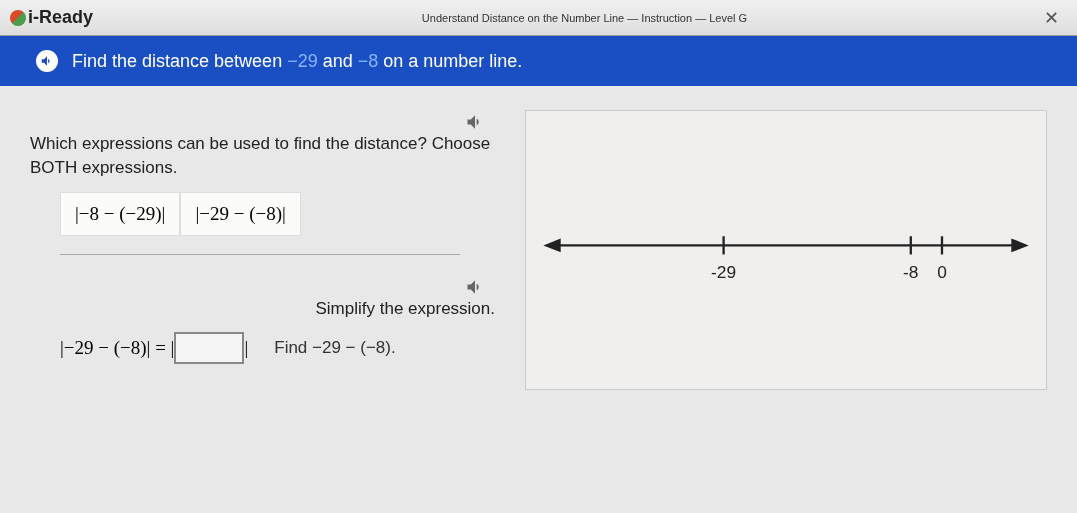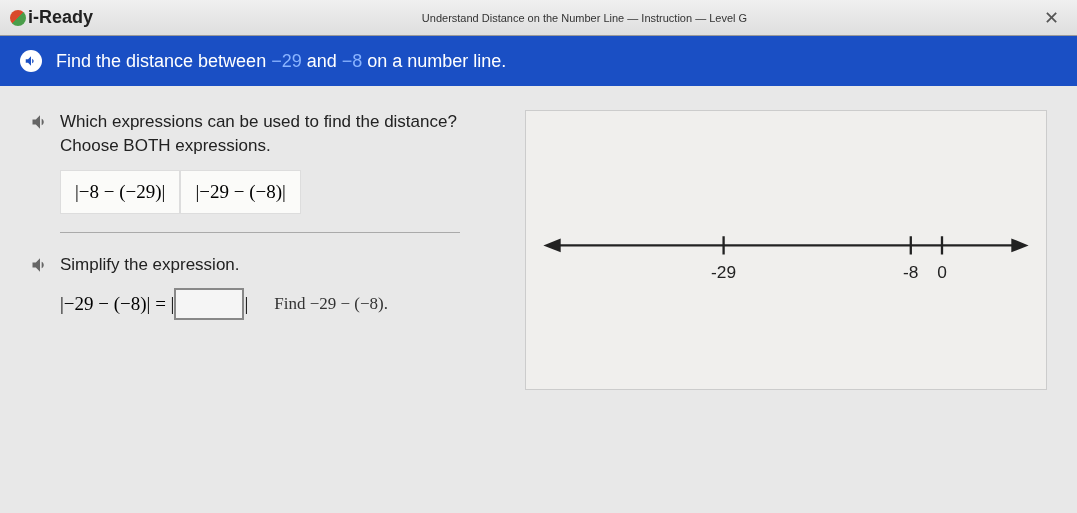--- a/index.html
+++ b/index.html
@@ -45,21 +45,21 @@
     }
     .close-btn {
       font-size: 18px;
       color: #555;
       cursor: pointer;
       padding: 0 8px;
     }
     .blue-bar {
       background: #1a4fc4;
       color: #fff;
-      padding: 14px 20px;
+      padding: 14px 36px;
       display: flex;
       align-items: center;
       font-size: 18px;
     }
     .audio-icon {
       width: 22px;
       height: 22px;
       background: #fff;
       border-radius: 50%;
       margin-right: 14px;
@@ -78,22 +78,23 @@
     }
     .left-col {
       flex: 1;
       max-width: 520px;
     }
     .right-col {
       width: 522px;
     }
     .question-block {
       display: flex;
-      align-items: flex-start;
+      align-items: flex-end;
       margin-bottom: 12px;
+      flex-direction: column;
     }
     .q-audio {
       width: 20px;
       height: 20px;
       margin-right: 10px;
       margin-top: 2px;
       cursor: pointer;
       flex-shrink: 0;
       color: #666;
     }
@@ -132,21 +133,21 @@
     .answer-input {
       width: 70px;
       height: 32px;
       border: 2px solid #888;
       background: #f5f5f5;
       font-size: 18px;
       text-align: center;
       font-family: inherit;
     }
     .hint-text {
-      font-family: Liberation Serif, serif;
+      font-family: Liberation Sans, sans-serif;
       font-size: 17px;
       color: #333;
       margin-left: 6px;
     }
     .number-line-panel {
       background: #f0efed;
       border: 1px solid #ccc;
       height: 280px;
       position: relative;
     }

